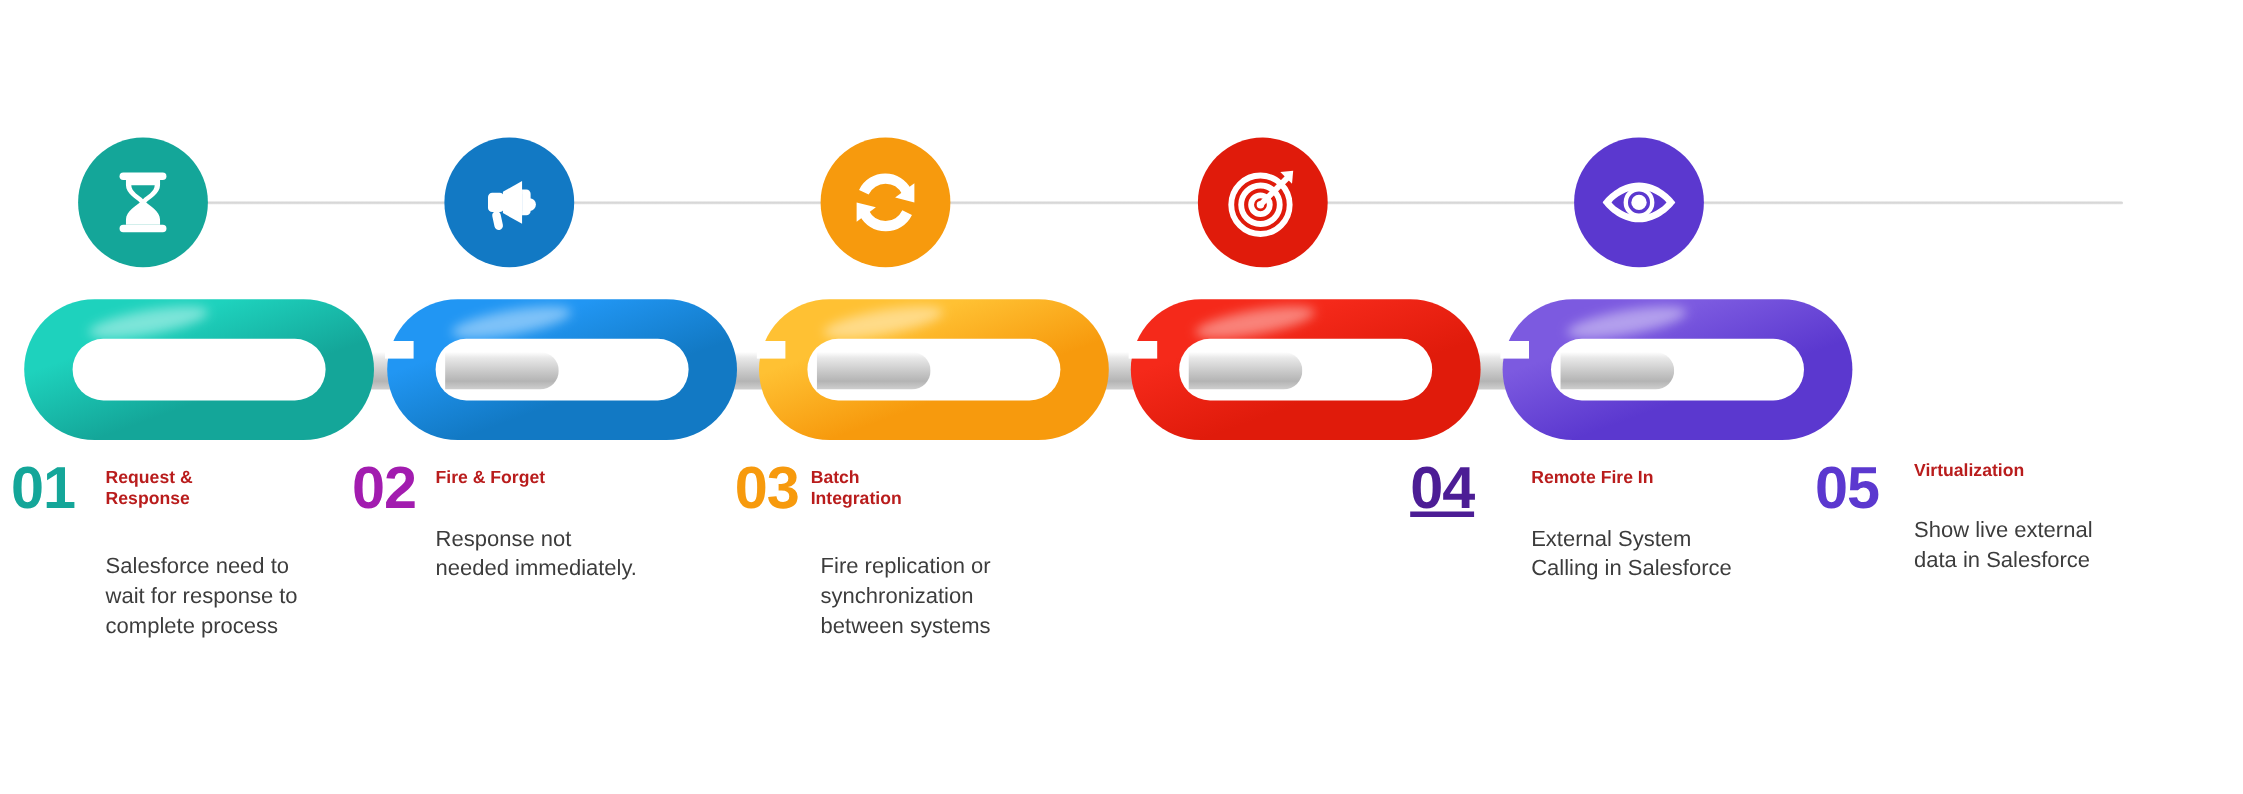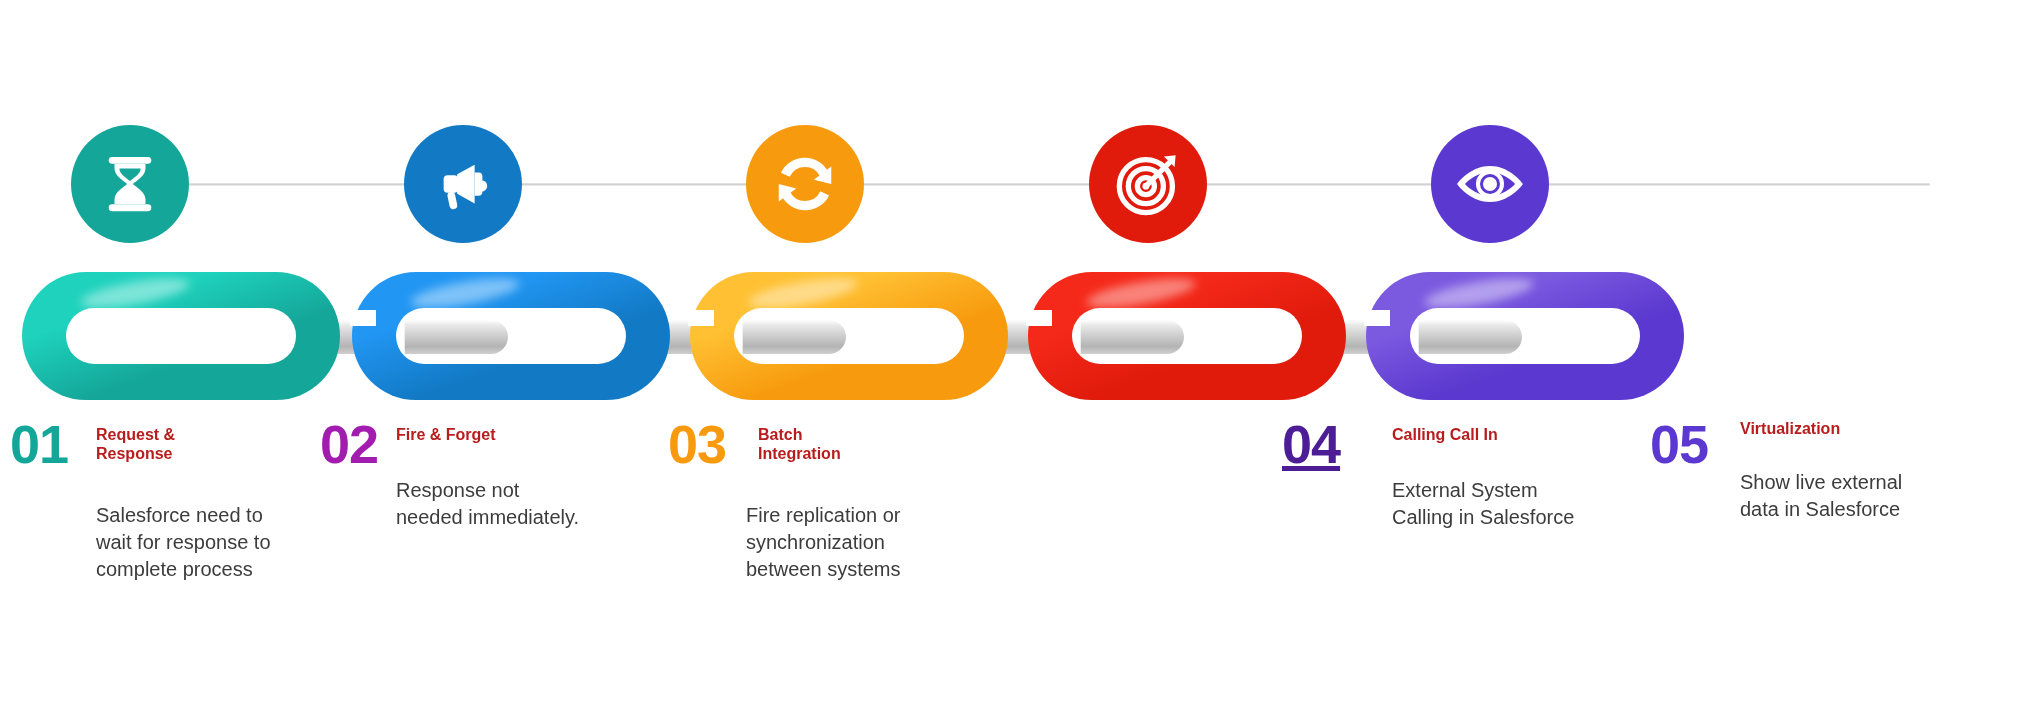--- a/index.html
+++ b/index.html
@@ -258,30 +258,30 @@
 
   <div class="caption" id="cap-1" style="left:320px; width:340px;">
     <span class="num" style="color: #a21caf;">02</span>
     <span class="title" style="left:76px; top:8px;  width:250px;">Fire &amp; Forget</span>
     <span class="desc" style="left:76px; top:60px; width:260px;">Response not
 needed immediately.</span>
   </div>
 
   <div class="caption" id="cap-2" style="left:668px; width:340px;">
     <span class="num" style="color: rgb(247, 154, 13);">03</span>
-    <span class="title" style="left:90px; top:8px;  width:250px;">Batch
+    <span class="title" style="left:69px; top:8px;  width:250px;">Batch
 Integration</span>
     <span class="desc" style="left:78px; top:85px; width:270px;">Fire replication or
 synchronization
 between systems</span>
   </div>
 
   <div class="caption" id="cap-3" style="left:1282px; width:360px;">
     <span class="num" style="color: #4c1d95; text-decoration: underline;">04</span>
-    <span class="title" style="left:110px; top:8px;  width:260px;">Calling Call In</span>
+    <span class="title" style="left:110px; top:8px;  width:260px;">Remote Fire In</span>
     <span class="desc" style="left:110px; top:60px; width:280px;">External System
 Calling in Salesforce</span>
   </div>
 
   <div class="caption" id="cap-4" style="left:1650px; width:380px;">
     <span class="num" style="color: rgb(91, 56, 207);">05</span>
     <span class="title" style="left:90px; top:2px;  width:280px;">Virtualization</span>
     <span class="desc" style="left:90px; top:52px; width:290px;">Show live external
 data in Salesforce</span>
   </div>

